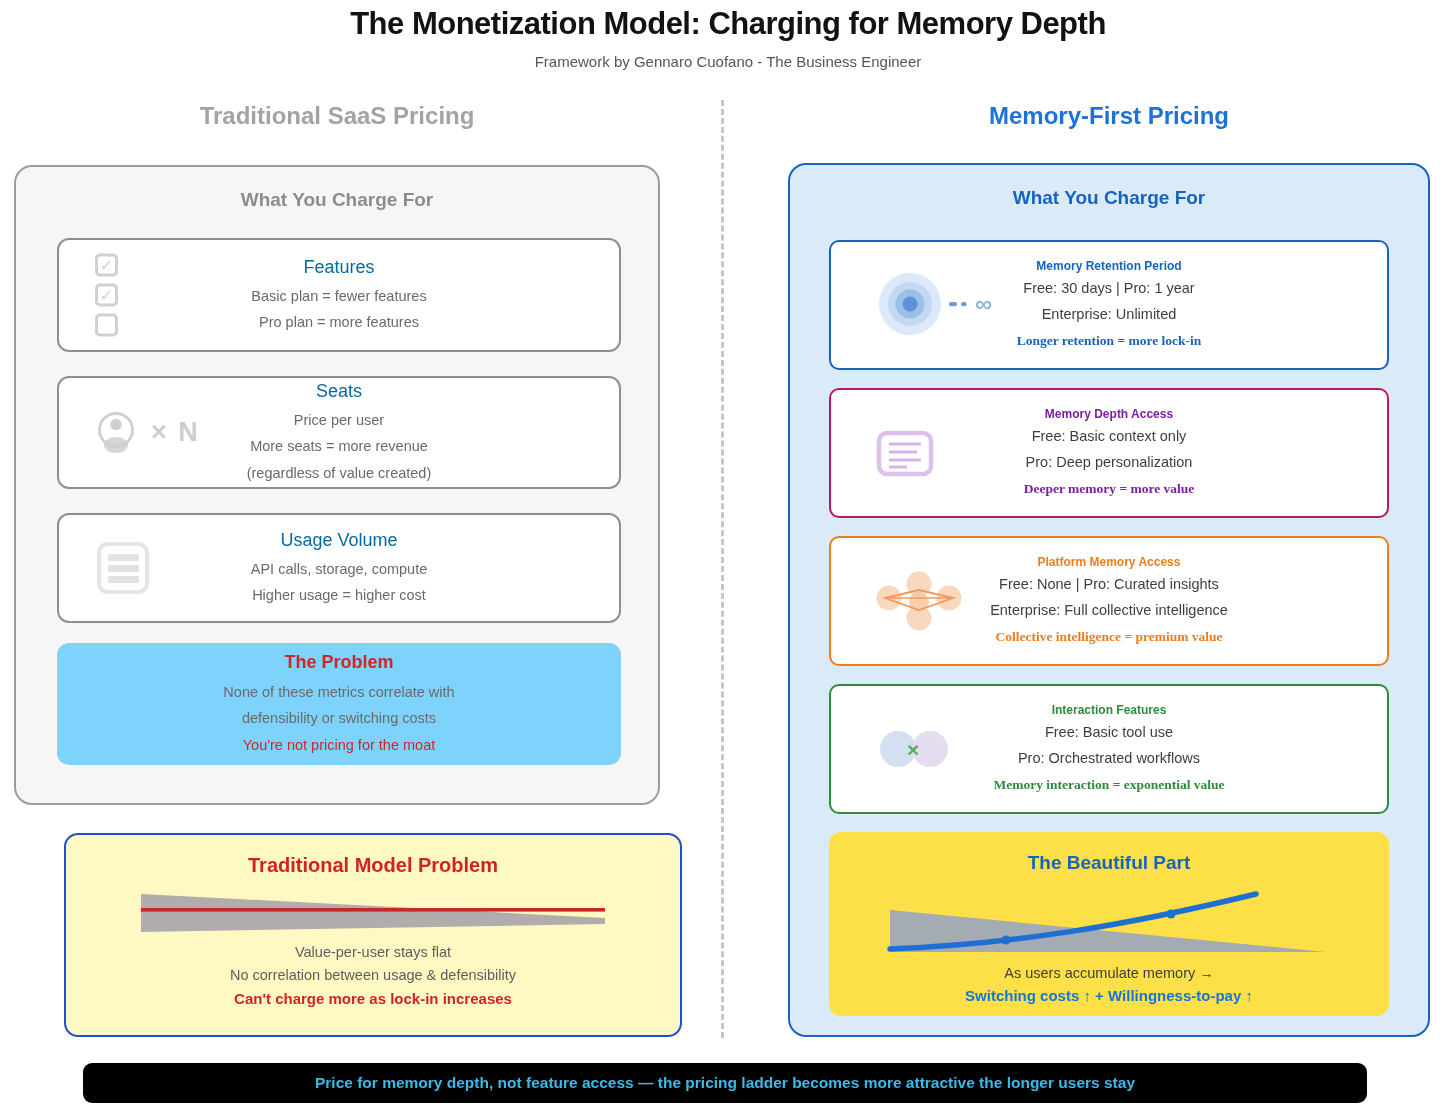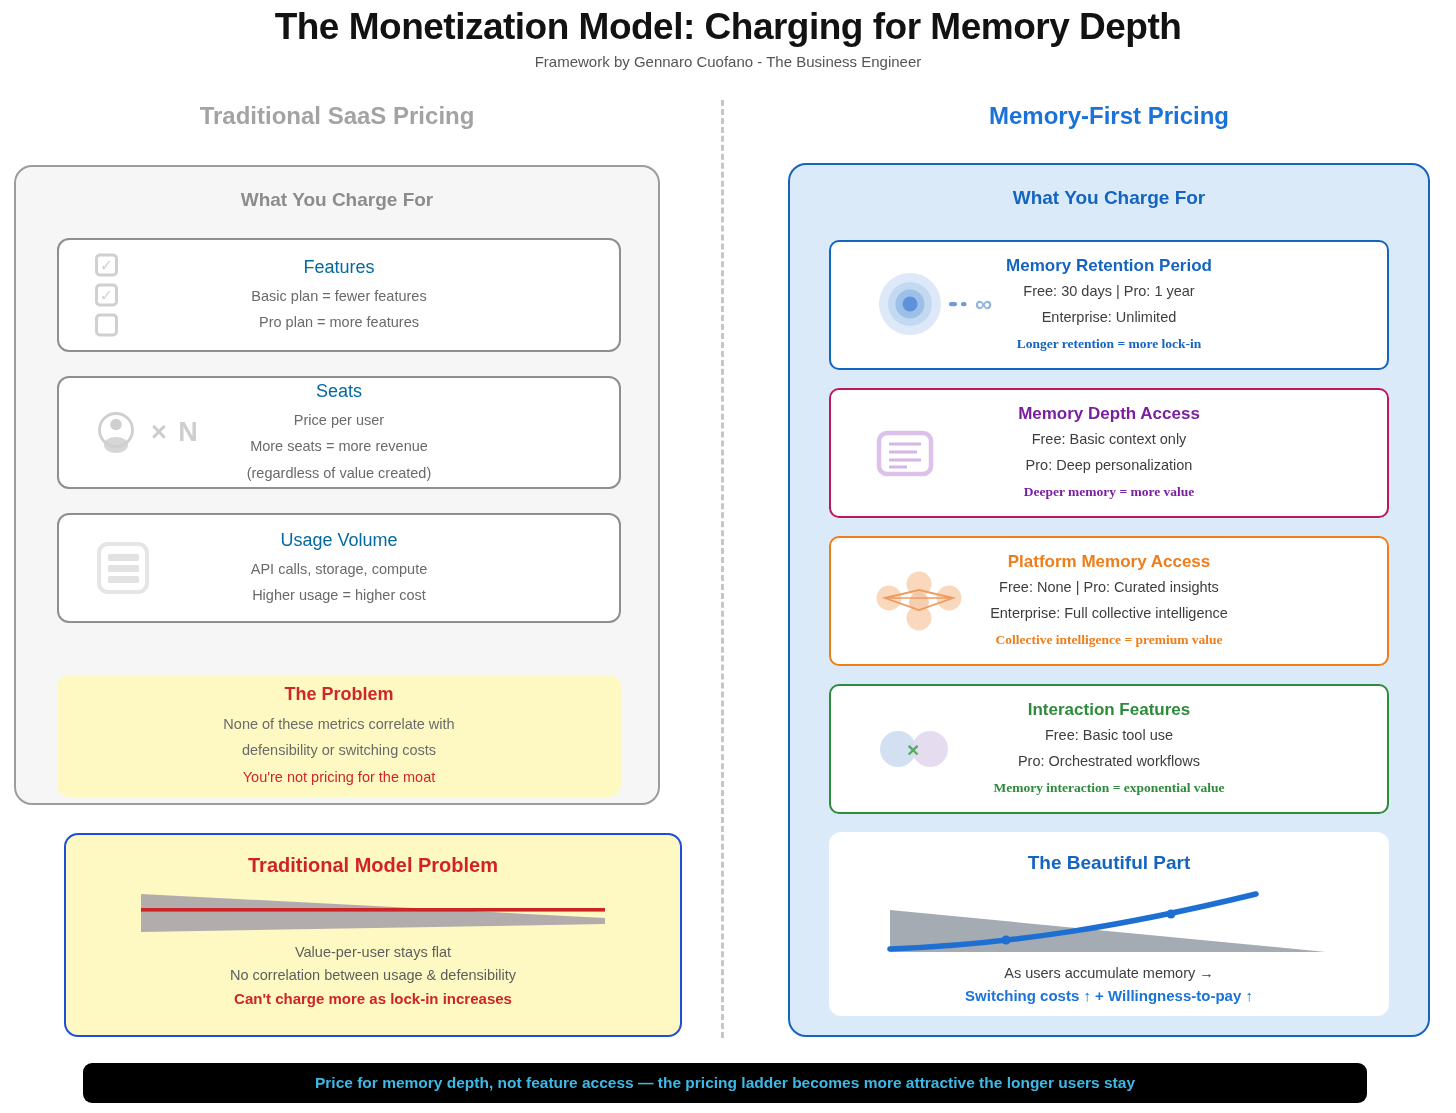--- a/index.html
+++ b/index.html
@@ -3,42 +3,42 @@
 <meta charset="utf-8">
 <style>
   * { margin:0; padding:0; box-sizing:border-box; }
   html,body { background:#ffffff; }
   body {
     width:1456px; height:1113px; position:relative; overflow:hidden;
     font-family:"Liberation Sans","DejaVu Sans",sans-serif;
   }
   
   .main-title { position:absolute; top:6px; left:0; width:100%; text-align:center;
-    font-size:37px; font-weight:bold; color:#121212; letter-spacing:-0.5px; }
+    font-size:31px; font-weight:bold; color:#121212; letter-spacing:-0.5px; }
   .subtitle { position:absolute; top:53px; left:0; width:100%; text-align:center;
     font-size:15px; color:#555; }
   .col-heading { position:absolute; top:102px; text-align:center; font-size:24px; font-weight:bold; }
   .col-heading.left { left:14px; width:646px; color:#a3a3a3; }
   .col-heading.right { left:788px; width:642px; color:#1a73d8; }
   .divider { position:absolute; left:721px; top:100px; height:938px; width:0;
     border-left:3px dashed #c6c6c6; }
 
   
   .panel-left { position:absolute; left:14px; top:165px; width:646px; height:640px;
     background:#f6f6f6; border:2px solid #9c9c9c; border-radius:18px; }
   .panel-heading { position:absolute; top:22px; left:0; width:100%; text-align:center;
     font-size:19px; font-weight:bold; }
   .panel-left .panel-heading { color:#8c8c8c; }
   .wbox { position:absolute; left:41px; width:564px; background:#ffffff;
     border:2px solid #8f8f8f; border-radius:12px; text-align:center;
     display:flex; flex-direction:column; justify-content:center; gap:4px; }
   .box-features { top:71px;  height:114px; }
   .box-seats    { top:209px; height:113px; }
   .box-usage    { top:346px; height:110px; }
-  .box-problem  { top:508px; height:122px; background:#fef9c3; border:none; border-radius:12px; }
+  .box-problem  { top:476px; height:122px; background:#7dd3fc; border:none; border-radius:12px; }
   .wbox-title { font-size:18px; font-weight:normal; color:#0369a1; margin-bottom:3px; }
   .wbox-line  { font-size:14.5px; color:#6a6a6a; line-height:1.55; }
   .problem-title { font-size:18px; font-weight:bold; color:#cf2727; margin-bottom:4px; }
   .problem-highlight { font-size:14.5px; font-weight:normal; color:#cf2727; line-height:1.55; }
   .box-icon { position:absolute; left:36px; top:50%; transform:translateY(-50%); }
 
   .checkbox-stack { display:flex; flex-direction:column; gap:7px; }
   .checkbox { width:23px; height:23px; border:3px solid #d0d0d0; border-radius:5px;
     display:flex; align-items:center; justify-content:center;
     color:#d0d0d0; font-size:16px; font-weight:bold; }
@@ -53,35 +53,35 @@
   .red-box-line { font-size:14.5px; color:#5e5e5e; line-height:1.6; }
   .red-box-highlight { font-size:15px; font-weight:bold; color:#d02424; line-height:1.6; }
 
   
   .panel-right { position:absolute; left:788px; top:163px; width:642px; height:874px;
     background:#daeaf8; border:2px solid #1565c0; border-radius:18px; }
   .panel-right .panel-heading { color:#1565c0; }
   .card { position:absolute; left:39px; width:560px; height:130px; background:#ffffff;
     border-radius:10px; text-align:center;
     display:flex; flex-direction:column; justify-content:center; gap:4px; }
-  .card-title { font-size:17px; font-weight:bold; }
+  .card-title { font-size:12px; font-weight:bold; }
   .card-line  { font-size:14.5px; color:#3e3e3e; line-height:1.55; }
   .card-highlight { font-size:13.5px; font-weight:bold; line-height:1.6;font-family:Liberation Serif, serif; }
   .card.blue   { top:75px;  border:2px solid #1565c0; }
   .card.purple { top:223px; border:2px solid #be185d; }
   .card.orange { top:371px; border:2px solid #ef7d1a; }
   .card.green  { top:519px; border:2px solid #2e8b3c; }
   .card.blue   .card-title, .card.blue   .card-highlight { color:#1565c0; }
   .card.purple .card-title, .card.purple .card-highlight { color:#7b1fa2; }
   .card.orange .card-title, .card.orange .card-highlight { color:#ef7d1a; }
   .card.green  .card-title, .card.green  .card-highlight { color:#2e8b3c; }
   .card-icon { position:absolute; left:42px; top:50%; transform:translateY(-50%); }
 
   .beautiful { position:absolute; left:39px; top:667px; width:560px; height:184px;
-    background:#ffffff; border-radius:12px; text-align:center; }
+    background:#fde047; border-radius:12px; text-align:center; }
   .beautiful-title { margin-top:20px; font-size:19px; font-weight:bold; color:#1565c0; }
   .beautiful-chart { margin-top:4px; }
   .beautiful-line { font-size:14.5px; color:#3e3e3e; line-height:1.55; }
   .beautiful-highlight { font-size:15px; font-weight:bold; color:#1a73d8; line-height:1.6; }
 
   
   .footer-bar { position:absolute; left:83px; top:1063px; width:1284px; height:40px;
     background:#000000; border-radius:9px; display:flex; align-items:center; justify-content:center; }
   .footer-text { color:#3db9e8; font-size:15.5px; font-weight:bold; }
 </style>

